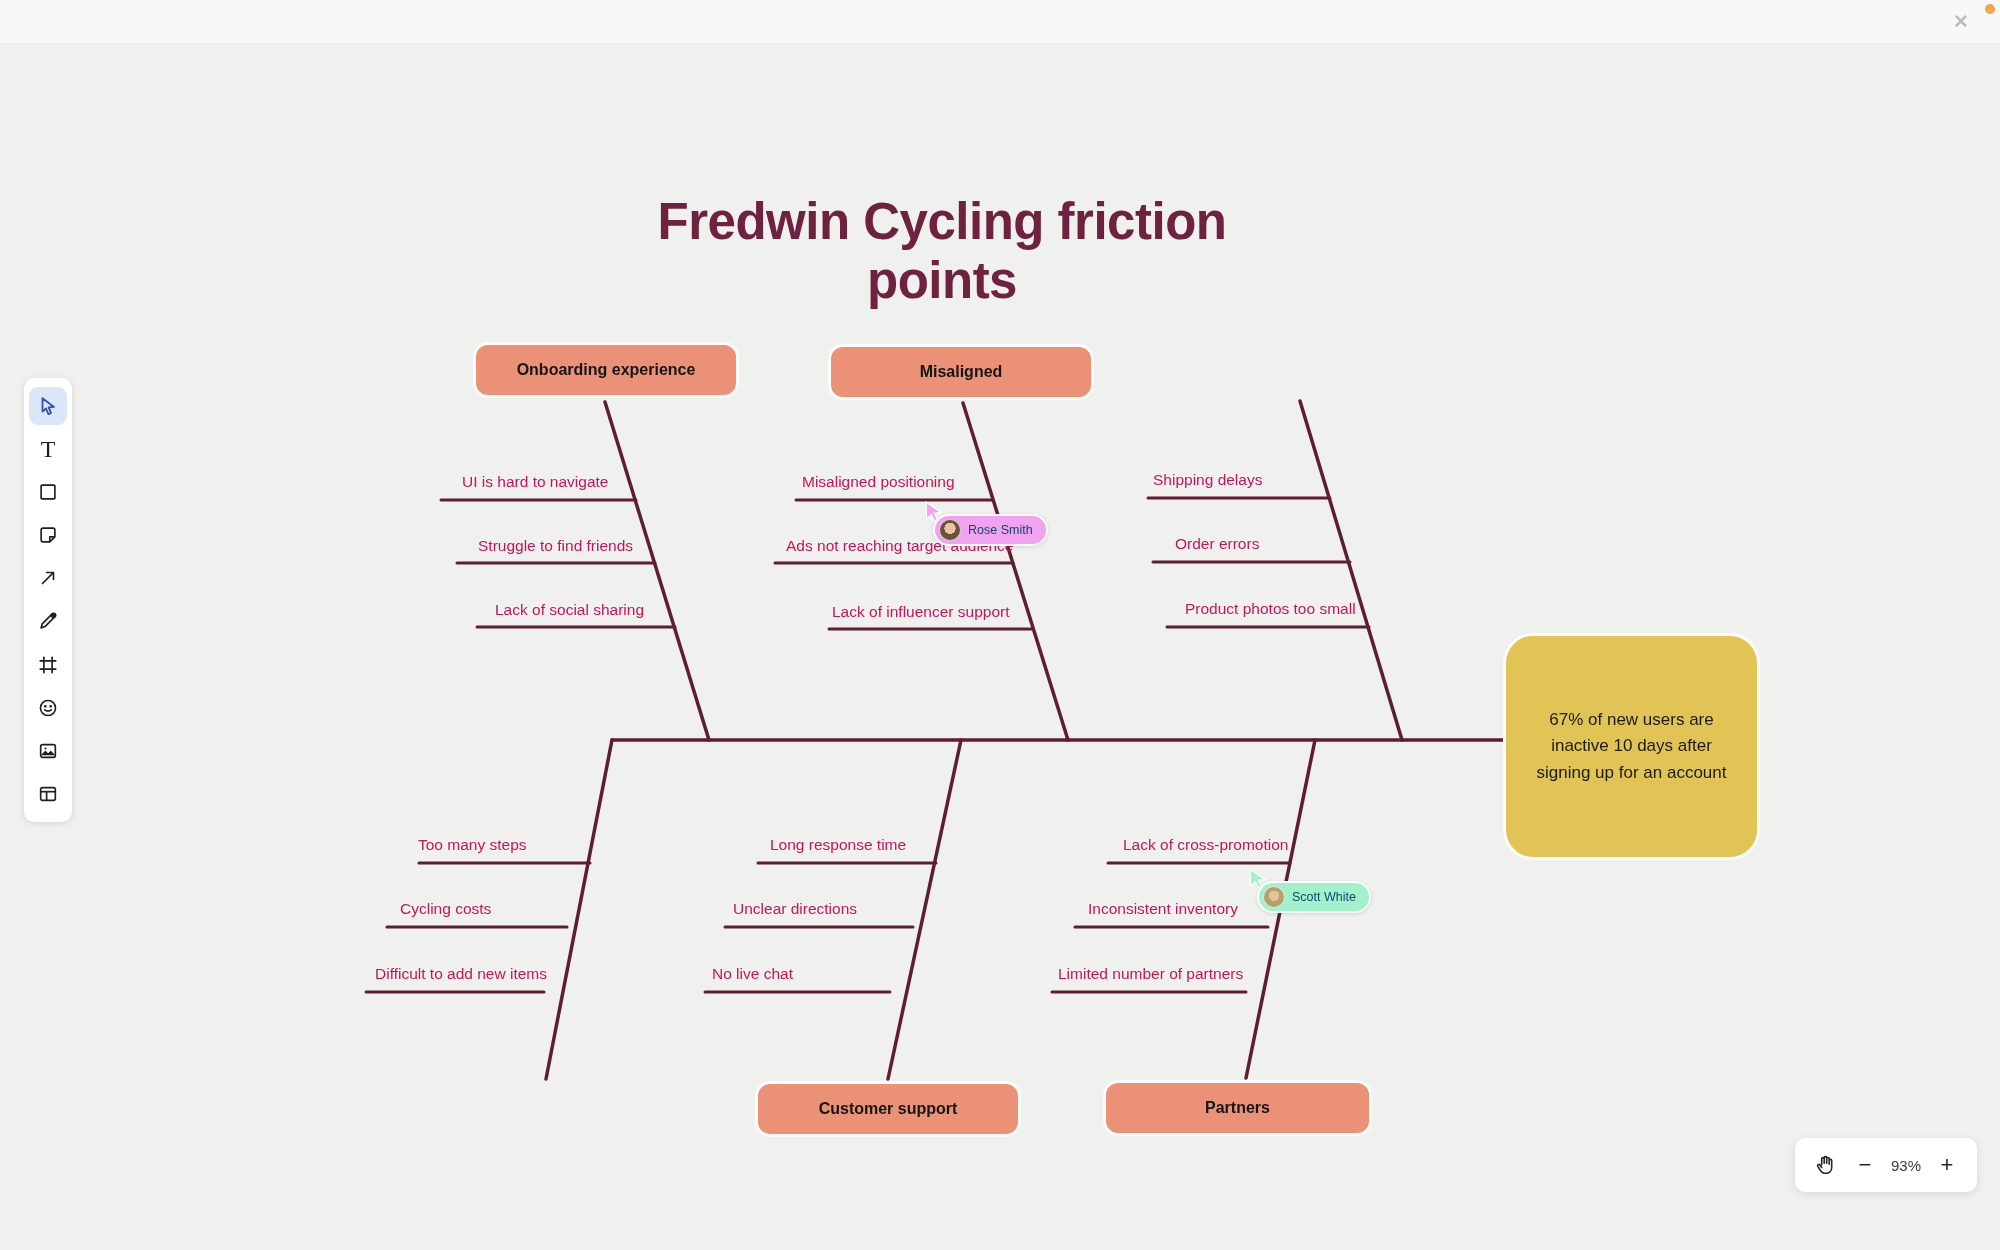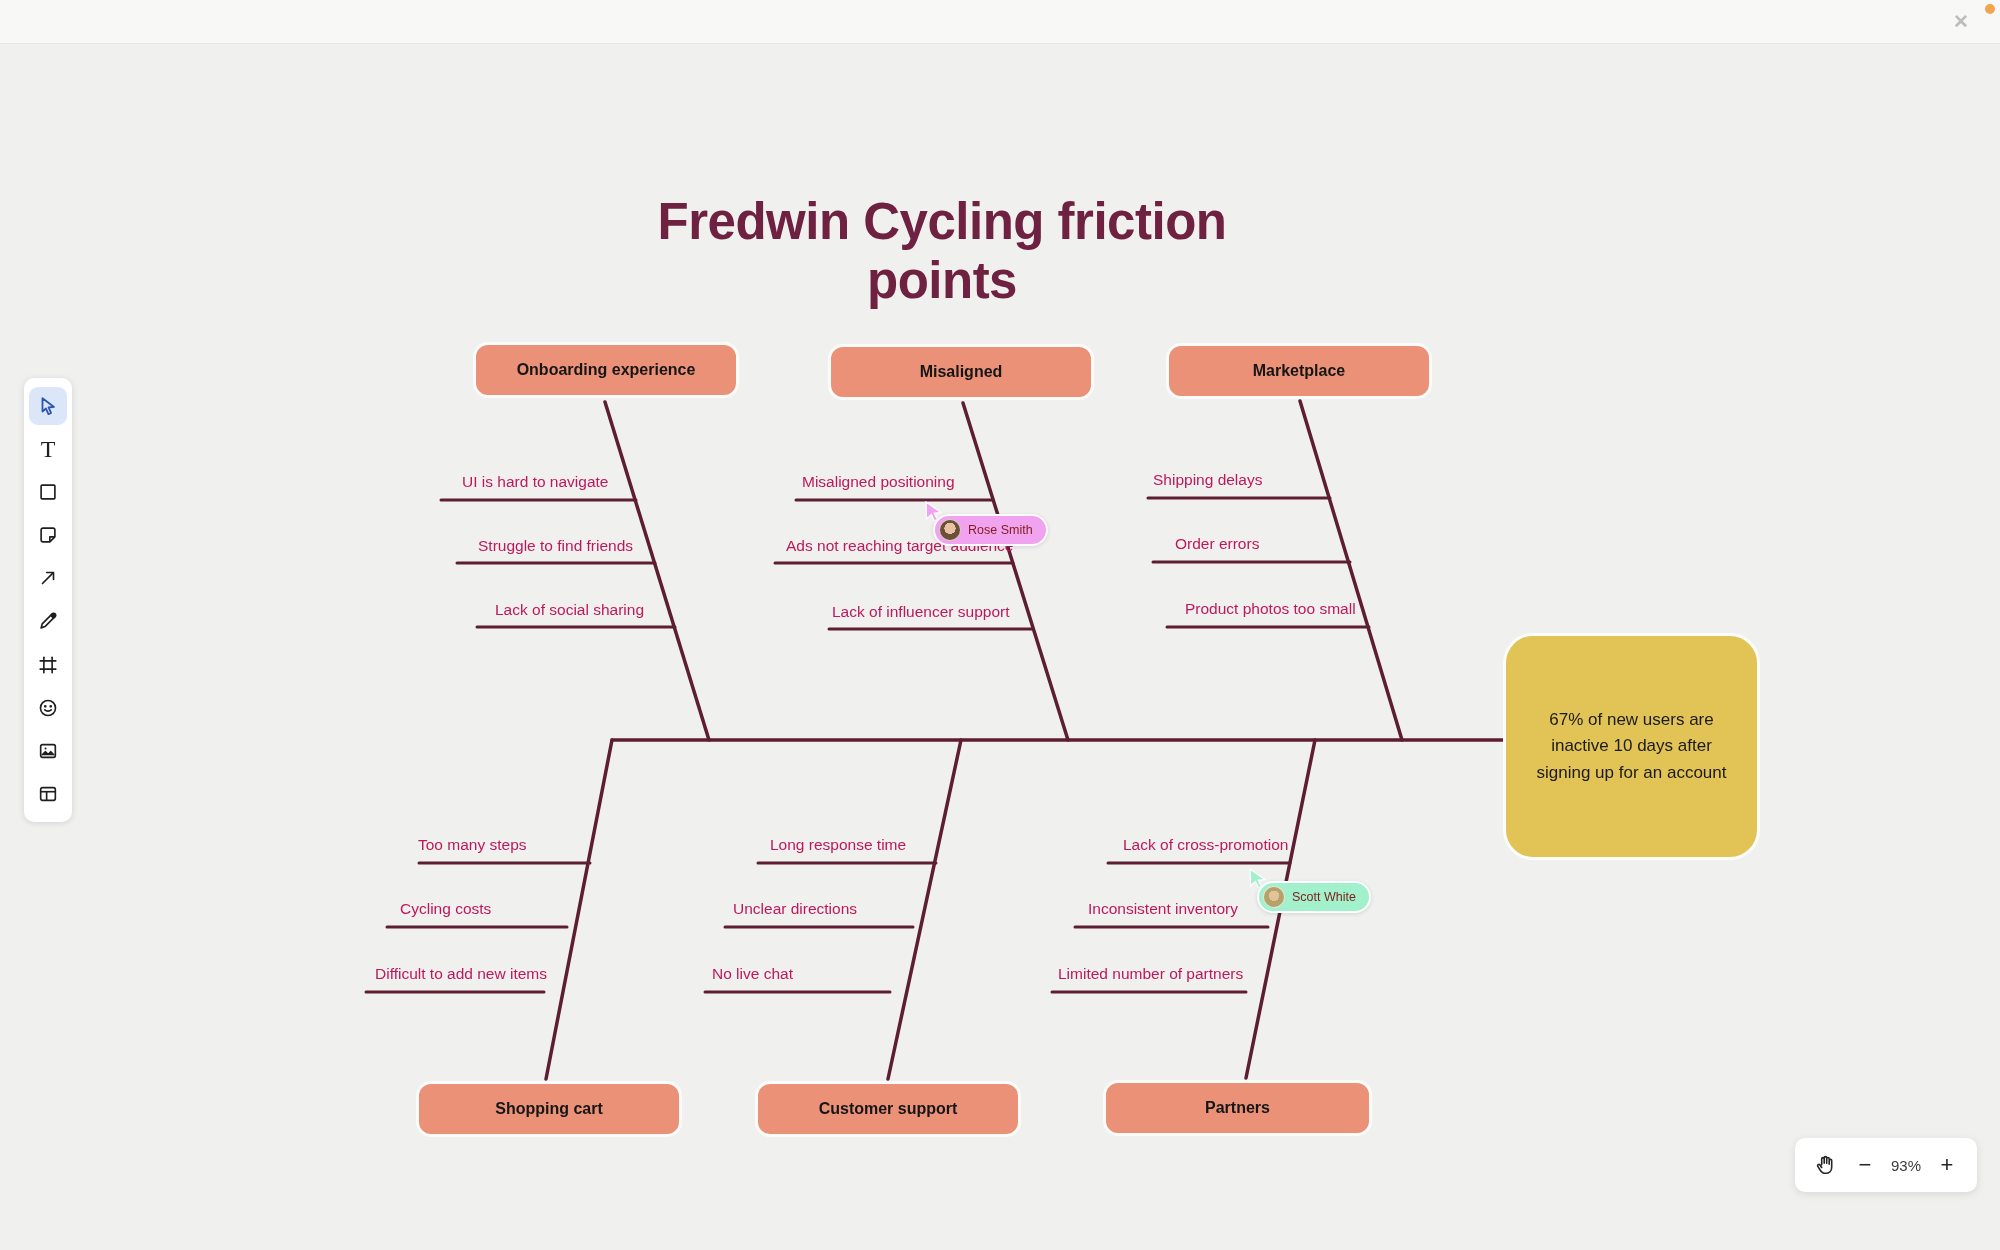--- a/index.html
+++ b/index.html
@@ -37,21 +37,21 @@
     cursor:pointer; }
   .sticky-text { width:212px; font-size:17px; line-height:1.55; color:#1b1b1b; }
 
   
   .collab { position:absolute; z-index:30; }
   .collab .pointer { position:absolute; left:0; top:0; }
   .collab .pill { position:absolute; left:9px; top:13px; display:flex;
     align-items:center; gap:7px; padding:3px 13px 3px 4px; border-radius:999px;
     border:2px solid rgba(255,255,255,.95);
     box-shadow:0 1px 4px rgba(0,0,0,.12); white-space:nowrap; }
-  .collab .name { font-size:12.5px; color:#7f1d1d; }
+  .collab .name { font-size:12.5px; color:#0c4a6e; }
   .avatar { width:22px; height:22px; border-radius:50%;
     border:1px solid rgba(255,255,255,.7); }
   .avatar.rose { background:
     radial-gradient(circle at 50% 42%, #e7c3a4 0 36%, #6e4f3a 37% 100%); }
   .avatar.scott { background:
     radial-gradient(circle at 50% 44%, #e3c39c 0 34%, #b4a269 35% 72%, #7fae8d 73% 100%); }
 
   
   .toolbar { position:absolute; left:24px; top:378px; width:48px; height:444px;
     background:#ffffff; border-radius:10px; z-index:35;
@@ -112,23 +112,21 @@
         <path d="M725 927 H913"></path>
         <path d="M705 992 H890"></path>
       <path d="M1108 863 H1290"></path>
         <path d="M1075 927 H1268"></path>
         <path d="M1052 992 H1246"></path>
     </g>
   </svg>
 
   <div class="cat-box" style="left:473px; top:298px;">Onboarding experience</div>
   <div class="cat-box" style="left:828px; top:300px;">Misaligned</div>
-  <div class="cat-box" style="left:1166px; top:299px;">Marketplace</div>
-
-  <div class="cat-box" style="left:416px; top:1037px;">Shopping cart</div>
+
   <div class="cat-box" style="left:755px; top:1037px;">Customer support</div>
   <div class="cat-box" style="left:1103px; top:1036px; width:269px;">Partners</div>
 
   <div class="cause" style="left:462px; top:429px;">UI is hard to navigate</div>
   <div class="cause" style="left:478px; top:493px;">Struggle to find friends</div>
   <div class="cause" style="left:495px; top:557px;">Lack of social sharing</div>
 
   <div class="cause" style="left:802px; top:429px;">Misaligned positioning</div>
   <div class="cause" style="left:786px; top:493px;">Ads not reaching target audience</div>
   <div class="cause" style="left:832px; top:559px;">Lack of influencer support</div>

